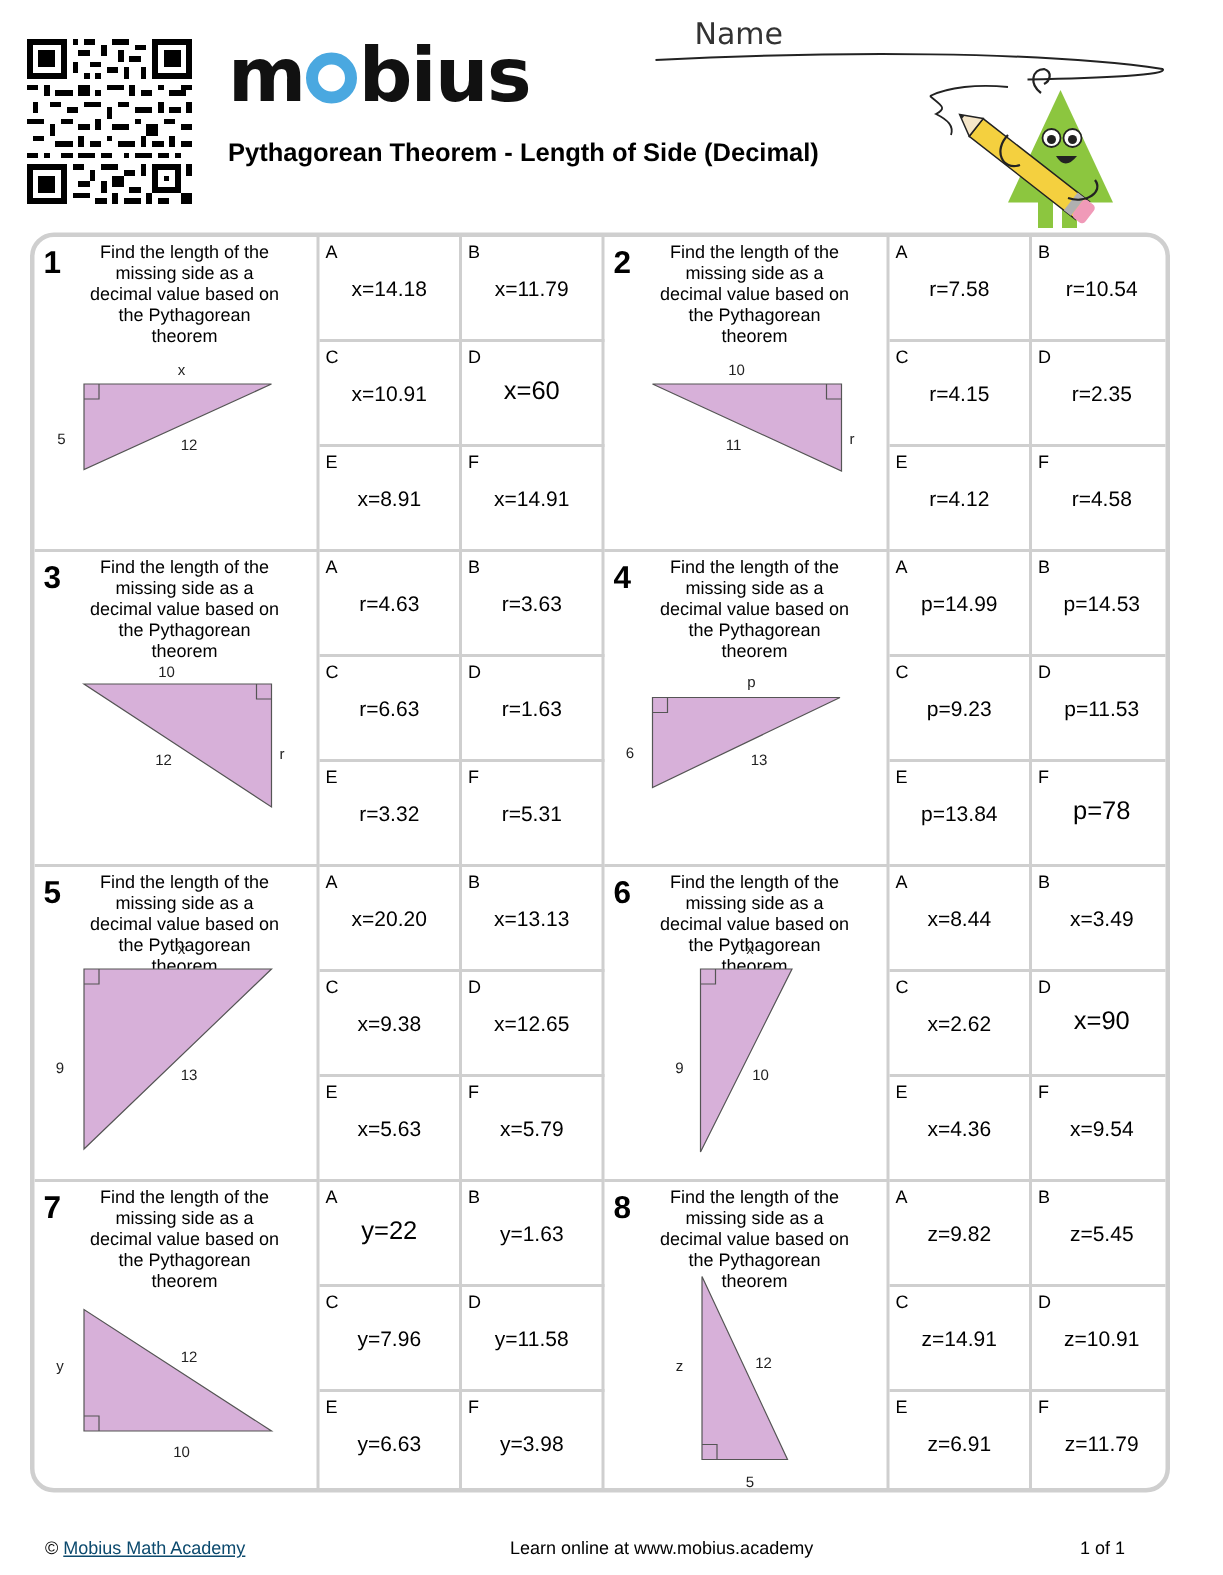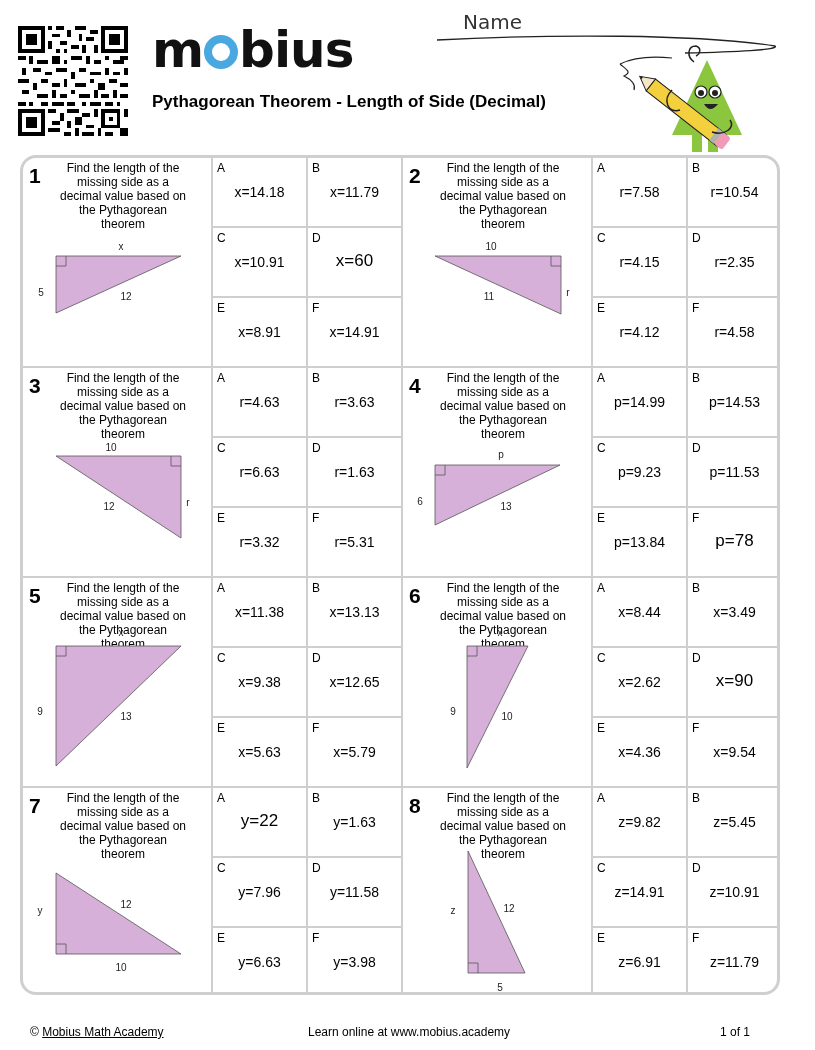--- a/index.html
+++ b/index.html
@@ -14,21 +14,21 @@
   .grid { position: absolute; left: 20px; top: 155px; width: 760px; height: 840px; border: 3px solid #cfcfcf; border-radius: 16px; overflow: hidden; }
   .prob { position: absolute; border-right: 2px solid #cfcfcf; border-bottom: 2px solid #cfcfcf; }
   .num { position: absolute; left: 6px; top: 6px; font-weight: bold; font-size: 21px; }
   .instr { position: absolute; left: 34px; top: 3px; width: 132px; text-align: center; font-size: 12px; line-height: 14px; }
   .tri { position: absolute; left: 0; top: 0; }
   .ans { position: absolute; width: 95px; height: 70px; border-right: 2px solid #cfcfcf; border-bottom: 2px solid #cfcfcf; }
   .ans .letter { position: absolute; left: 4px; top: 3px; font-size: 12px; }
   .ans .val { position: absolute; left: 0; right: 0; top: 26px; text-align: center; font-size: 14px; }
   .ans .val.big { font-size: 17px; top: 23px; }
   .footer { position: absolute; top: 1025px; font-size: 12px; }
-  .footer a { color: #000000; text-decoration: underline; }
+  .footer a { color: #0c4a6e; text-decoration: underline; }
 </style>
 </head>
 <body>
 
 <svg class="qr" viewBox="0 0 29 29" shape-rendering="crispEdges">
   <rect width="29" height="29" fill="#fff"></rect>
   <g fill="#000">
     <path d="M0 0h7v7H0z M1 1v5h5V1z M2 2h3v3H2z"></path>
     <path d="M22 0h7v7h-7z M23 1v5h5V1z M24 2h3v3h-3z"></path>
     <path d="M0 22h7v7H0z M1 23v5h5v-5z M2 24h3v3H2z"></path>
@@ -221,21 +221,21 @@
       <svg class="tri" width="190" height="210">
         <polygon points="33,68 158,68 33,188" fill="#d7b0d9" stroke="#555" stroke-width="0.8"></polygon>
         <path d="M33 78h10v-10" fill="none" stroke="#555" stroke-width="0.8"></path>
         <text x="98" y="58" font-size="10" text-anchor="middle" fill="#222" font-family="Liberation Sans, sans-serif">x</text>
         <text x="17" y="137" font-size="10" text-anchor="middle" fill="#222" font-family="Liberation Sans, sans-serif">9</text>
         <text x="103" y="142" font-size="10" text-anchor="middle" fill="#222" font-family="Liberation Sans, sans-serif">13</text>
       </svg>
     </div>
     <div class="ans" style="left: 190px; top: 420px;">
       <span class="letter">A</span>
-        <span class="val">x=11.38</span>
+        <span class="val">x=20.20</span>
     </div>
     <div class="ans" style="left: 285px; top: 420px;">
       <span class="letter">B</span>
         <span class="val">x=13.13</span>
     </div>
     <div class="ans" style="left: 190px; top: 490px;">
       <span class="letter">C</span>
         <span class="val">x=9.38</span>
     </div>
     <div class="ans" style="left: 285px; top: 490px;">
@@ -354,14 +354,14 @@
     <div class="ans" style="left: 665px; top: 770px;">
       <span class="letter">F</span>
         <span class="val">z=11.79</span>
     </div>
   </div>
 
 <div class="footer" style="left:30px;">
   <span>©</span>
   <a href="#">Mobius Math Academy</a>
 </div>
-<div class="footer" style="left:308px;">Learn online at www.mobius.academy</div>
+<div class="footer" style="left:340px;">Learn online at www.mobius.academy</div>
 <div class="footer" style="left:720px;">1 of 1</div>
 
 </body></html>

